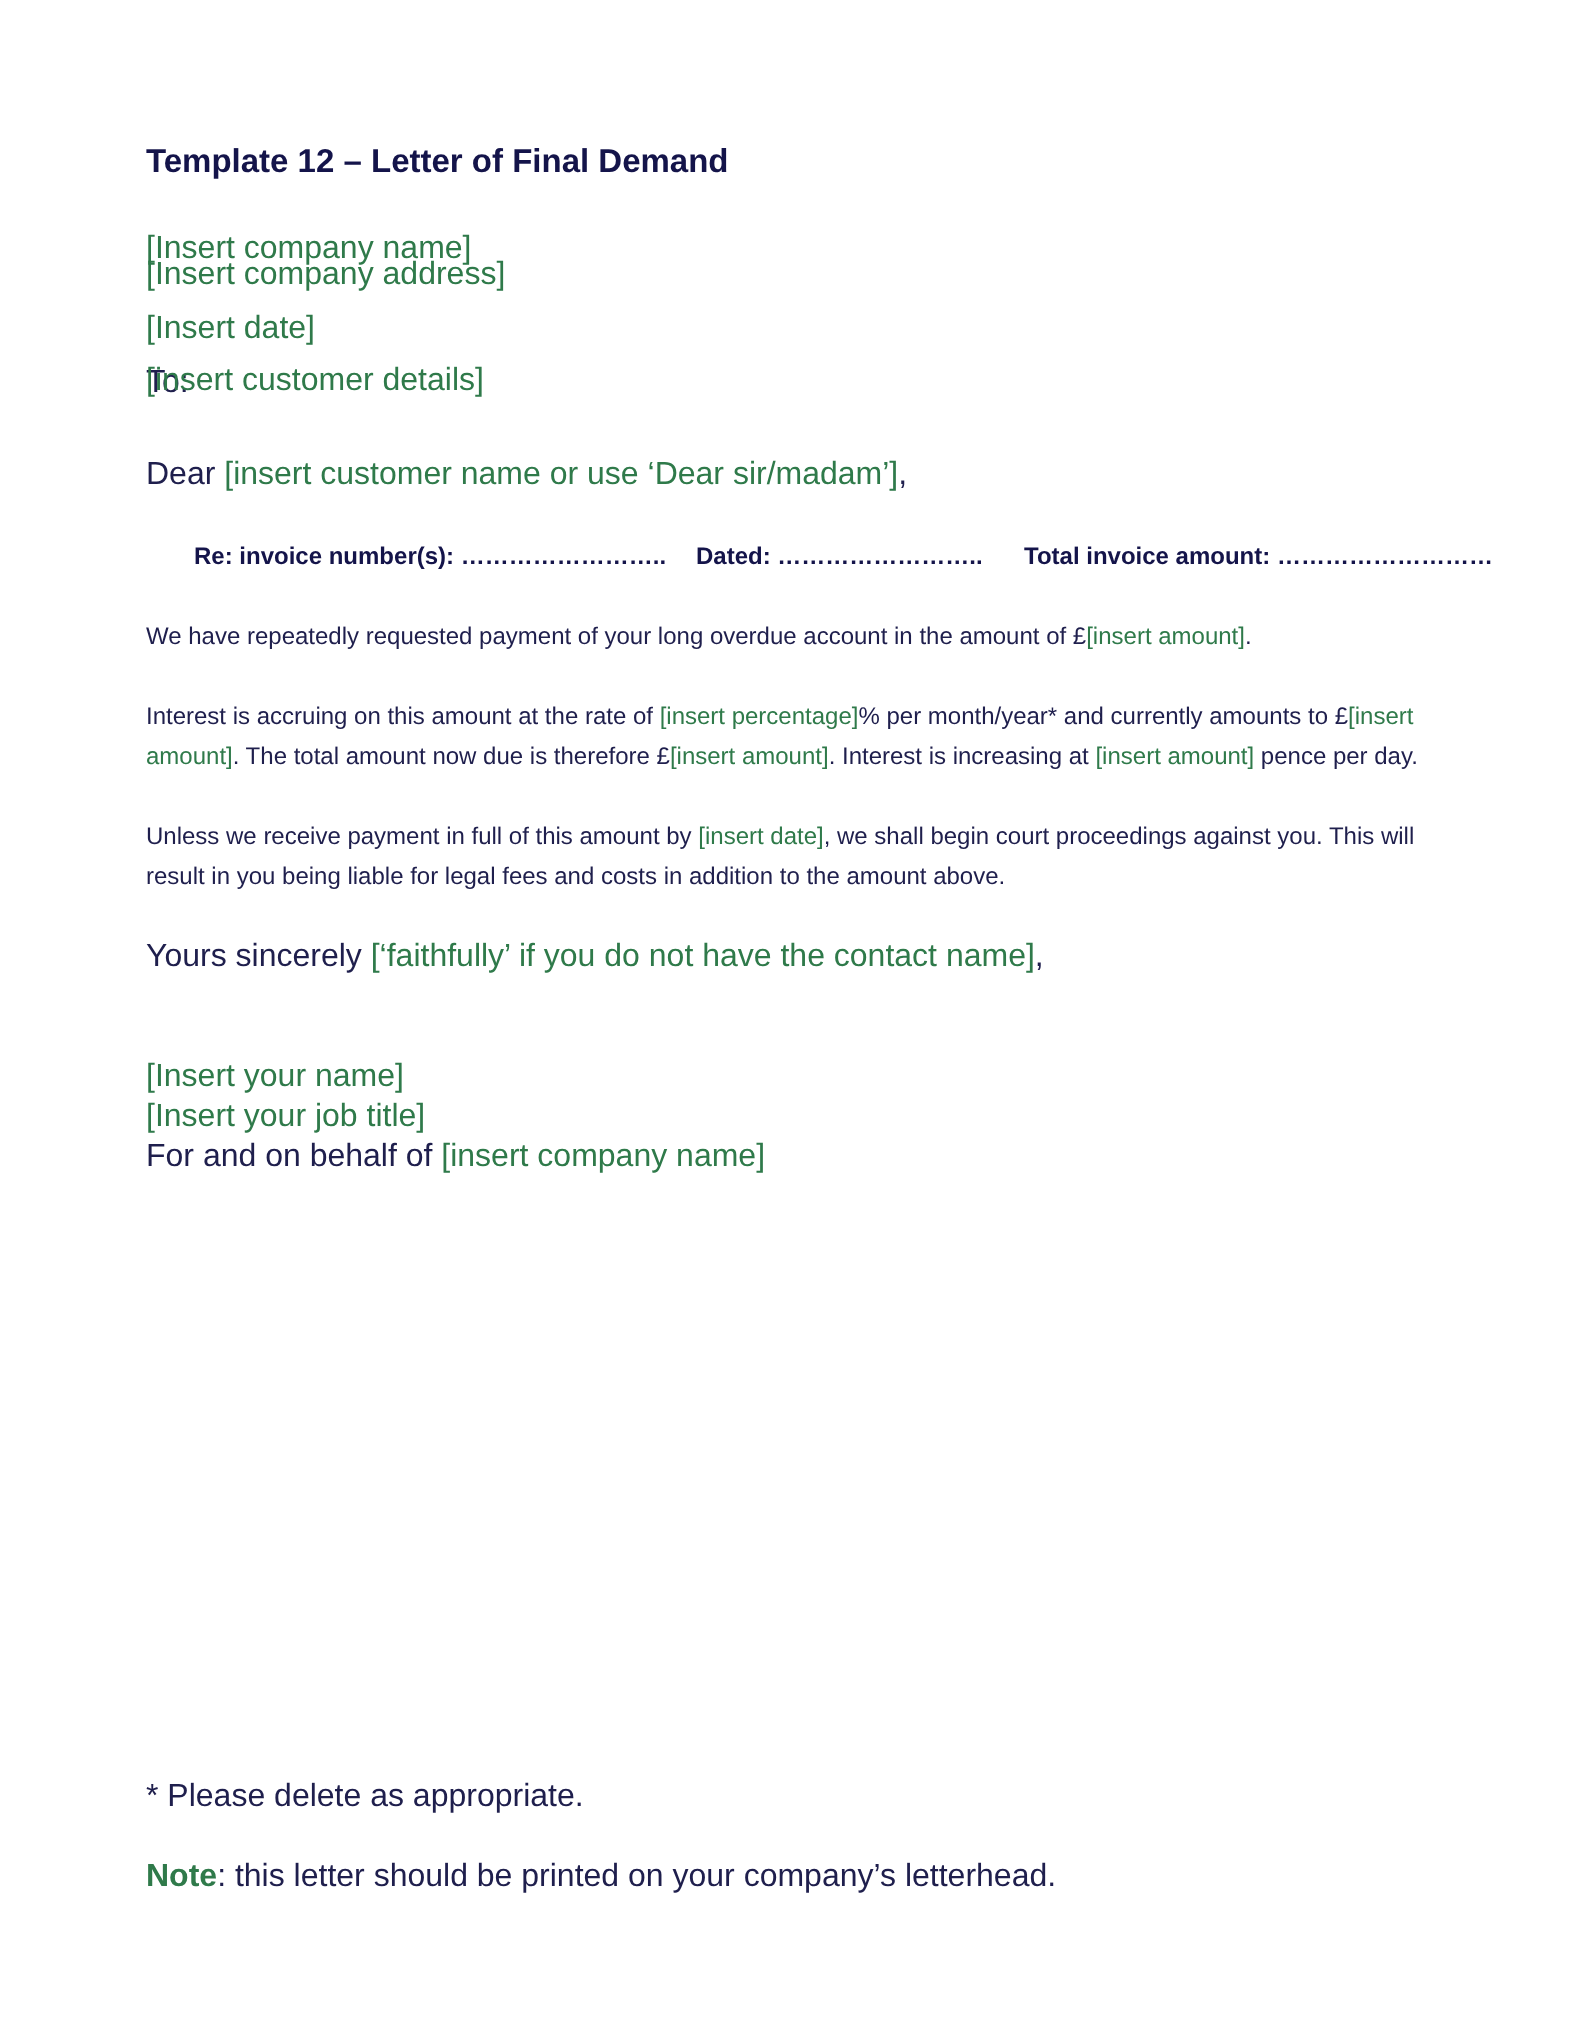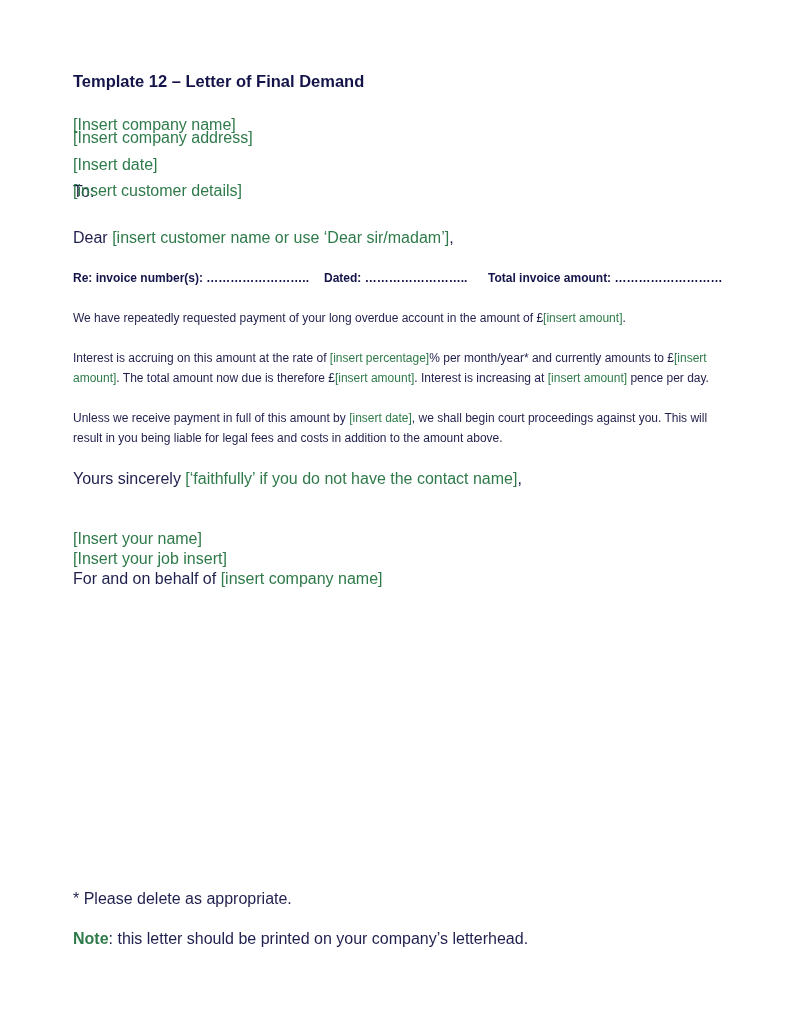--- a/index.html
+++ b/index.html
@@ -73,41 +73,41 @@
   <div class="line ph" style="top:158px;">[Insert date]</div>
 
   <div class="line" style="top:185px;">To:</div>
   <div class="line ph" style="top:184px;">[insert customer details]</div>
 
   <div class="line" style="top:231px;">
     <span>Dear </span><span class="ph">[insert customer name or use ‘Dear sir/madam’]</span><span>,</span>
   </div>
 
   <div class="re-line">
-    <span class="seg" style="width:251px;"><span>Re: invoice number(s): </span><span>……………………..</span></span><span class="seg" style="width:164px;"><span>Dated: </span><span>……………………..</span></span><span class="seg"><span>Total invoice amount: </span><span>………………………</span></span>
+    <span class="seg" style="width:251px;margin-left:24px;"><span>Re: invoice number(s): </span><span>……………………..</span></span><span class="seg" style="width:164px;"><span>Dated: </span><span>……………………..</span></span><span class="seg"><span>Total invoice amount: </span><span>………………………</span></span>
   </div>
 
   <div class="para" style="top:308px;">
     <span>We have repeatedly requested payment of your long overdue account in the amount of £</span><span class="ph">[insert amount]</span><span>.</span>
   </div>
 
   <div class="para" style="top:348px;">
     <span>Interest is accruing on this amount at the rate of </span><span class="ph">[insert percentage]</span><span>% per month/year* and currently amounts to £</span><span class="ph">[insert amount]</span><span>. The total amount now due is therefore £</span><span class="ph">[insert amount]</span><span>. Interest is increasing at </span><span class="ph">[insert amount]</span><span> pence per day.</span>
   </div>
 
   <div class="para" style="top:408px;">
     <span>Unless we receive payment in full of this amount by </span><span class="ph">[insert date]</span><span>, we shall begin court proceedings against you. This will result in you being liable for legal fees and costs in addition to the amount above.</span>
   </div>
 
   <div class="line" style="top:472px;">
     <span>Yours sincerely </span><span class="ph">[‘faithfully’ if you do not have the contact name]</span><span>,</span>
   </div>
 
   <div class="line ph" style="top:532px;">[Insert your name]</div>
-  <div class="line ph" style="top:552px;">[Insert your job insert]</div>
+  <div class="line ph" style="top:552px;">[Insert your job title]</div>
   <div class="line" style="top:572px;">
     <span>For and on behalf of </span><span class="ph">[insert company name]</span>
   </div>
 
   <div class="line" style="top:892px;">* Please delete as appropriate.</div>
 
   <div class="line" style="top:932px;">
     <span class="note-label">Note</span><span>: this letter should be printed on your company’s letterhead.</span>
   </div>
 

